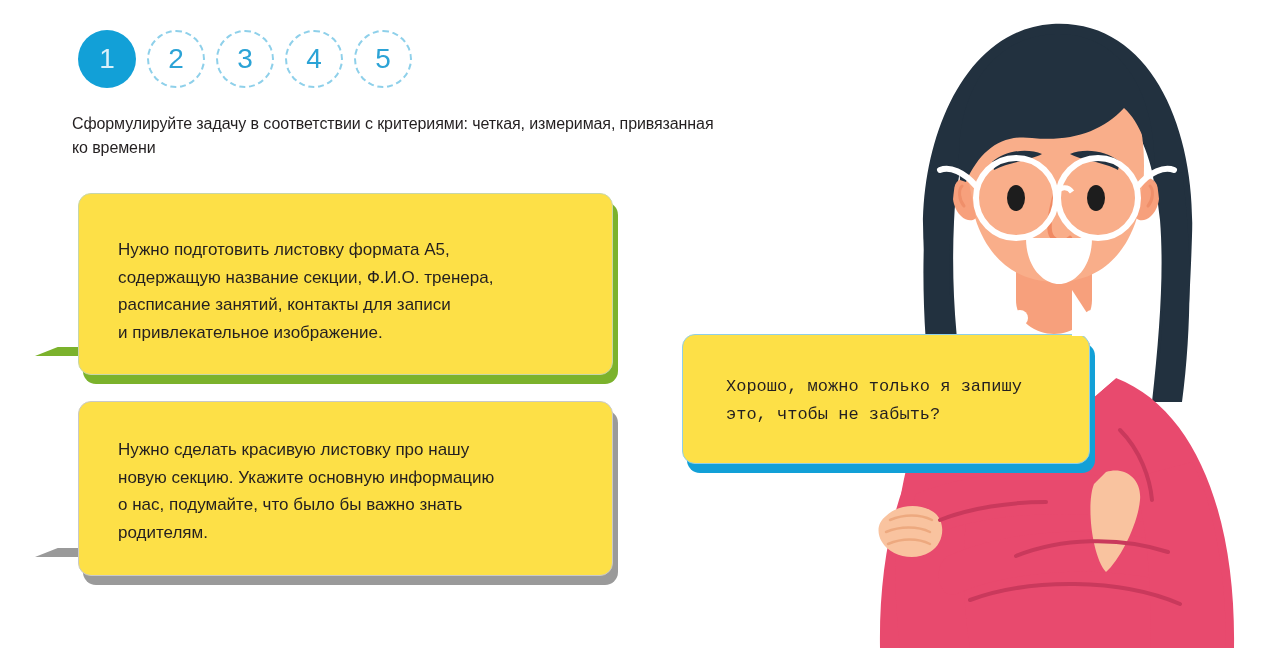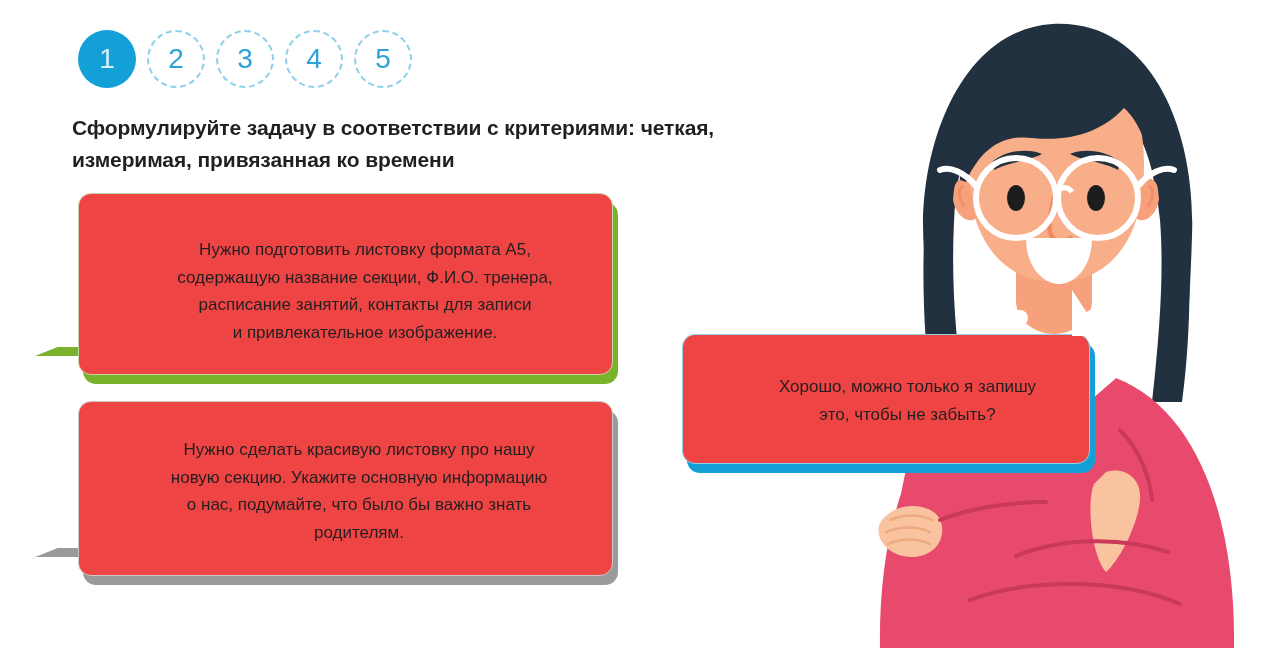--- a/index.html
+++ b/index.html
@@ -45,22 +45,22 @@
     color: #2ba3d6;
     border: 2px dashed #8ed0ea;
   }
 
   
   #heading {
     position: absolute;
     left: 72px;
     top: 112px;
     width: 660px;
-    font-size: 21px;
-    font-weight: bold;
+    font-size: 16px;
+    font-weight: normal;
     line-height: 1.5;
     letter-spacing: -0.1px;
     color: #231f20;
   }
 
   
   .bubble-wrap {
     position: absolute;
   }
   .bubble-shadow,
@@ -68,22 +68,21 @@
     position: absolute;
     left: 0;
     top: 0;
     border-radius: 13px;
     box-sizing: border-box;
   }
   .bubble-shadow {
     transform: translate(5px, 9px);
   }
   .bubble-card {
-    background: #ef4444;
-    text-align: center;
+    background: #fde047;
   }
   .bubble-text {
     position: relative;
     font-size: 17px;
     line-height: 1.62;
     color: #231f20;
     white-space: pre-line;
   }
 
   
@@ -133,21 +132,21 @@
     border-bottom: 19px solid #9a9a9a;
     transform: translate(5px, 9px);
   }
   #bubble-gray-wrap .tail {
     left: -46px; top: 129px;
     border-left: 46px solid transparent;
     border-bottom: 18px solid #ffffff;
   }
 
   
-  #bubble-blue-wrap { left: 682px; top: 334px; width: 408px; height: 130px; z-index: 6; }
+  #bubble-blue-wrap { left: 682px; top: 334px; width: 408px; height: 130px; z-index: 6; font-family: Liberation Mono, monospace; }
   #bubble-blue-wrap .bubble-shadow {
     width: 408px; height: 130px;
     background: #12a0d7;
   }
   #bubble-blue-wrap .bubble-card {
     width: 408px; height: 130px;
     border: 1.5px solid #8fcfe8;
   }
   #bubble-blue-wrap .bubble-text { padding: 38px 0 0 43px; }
   #bubble-blue-wrap .tail {

